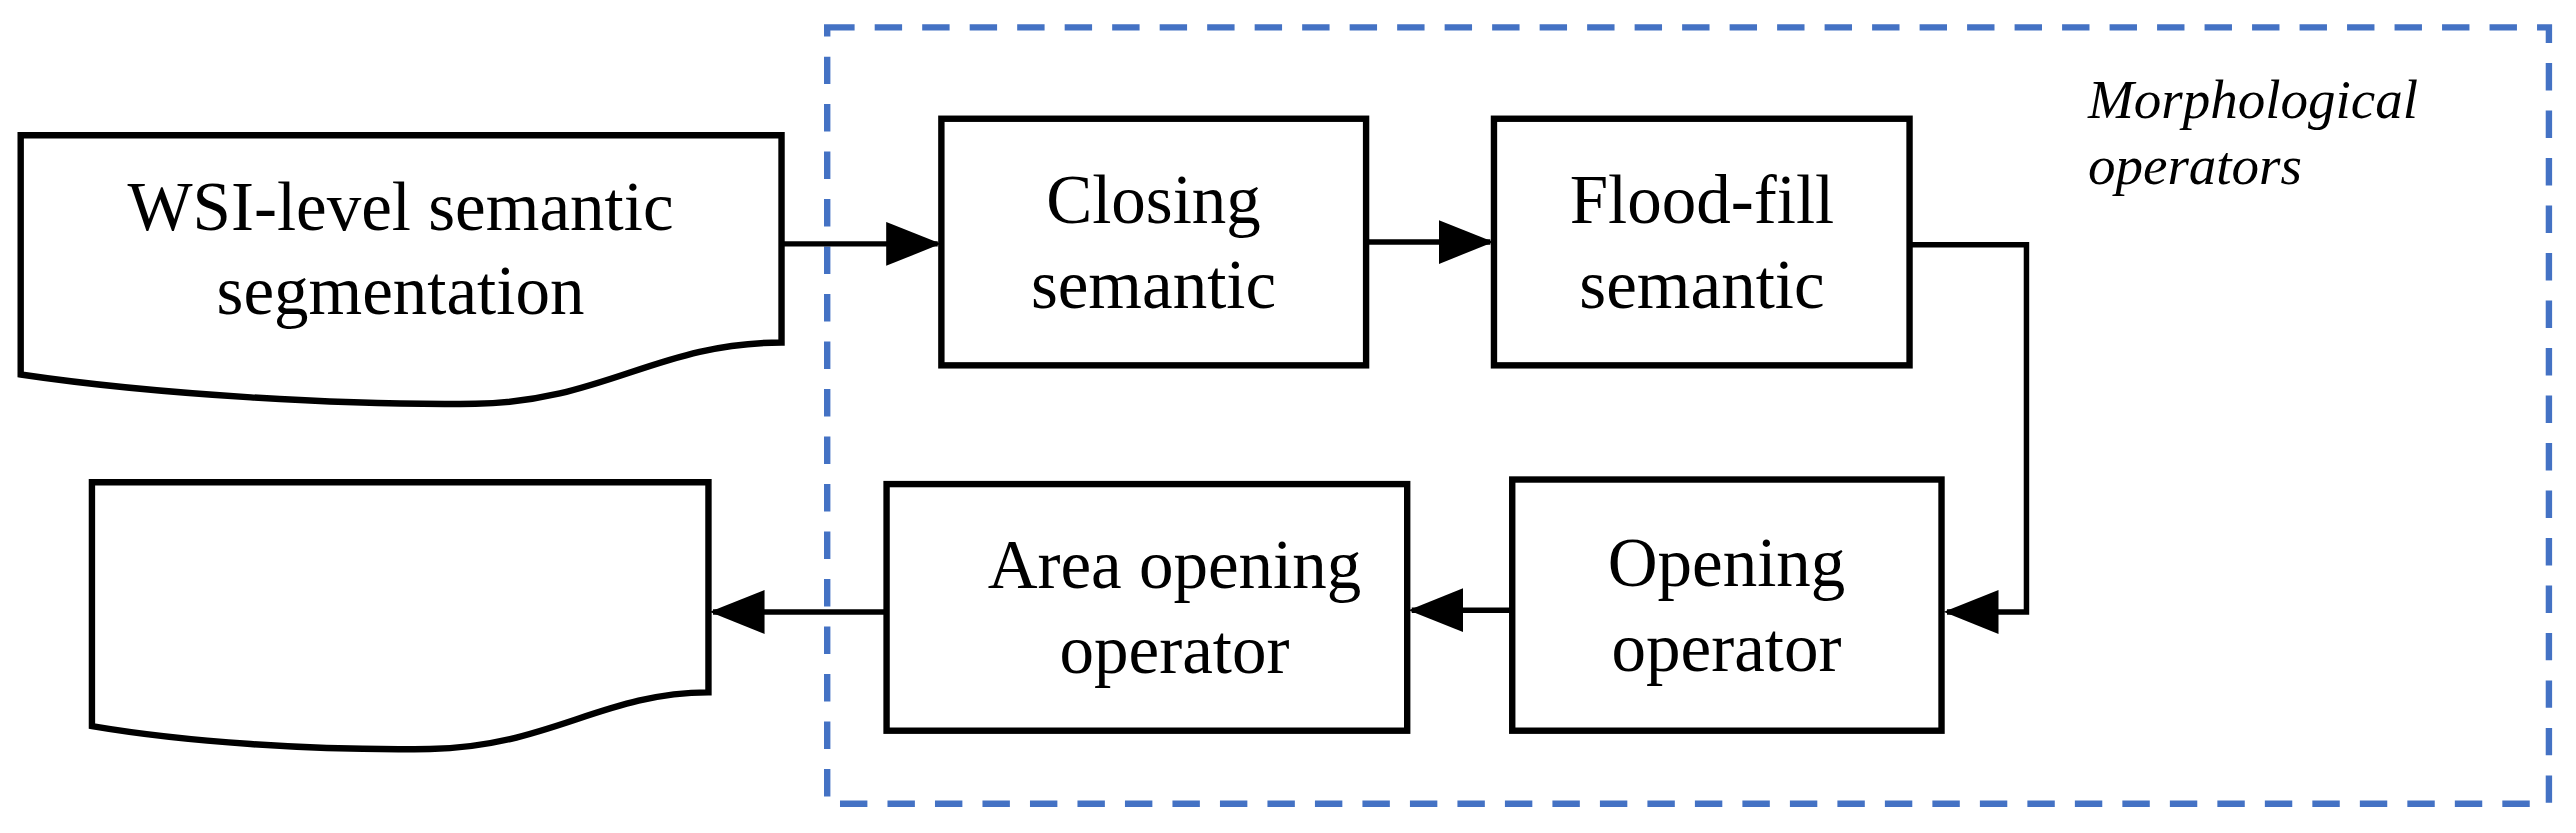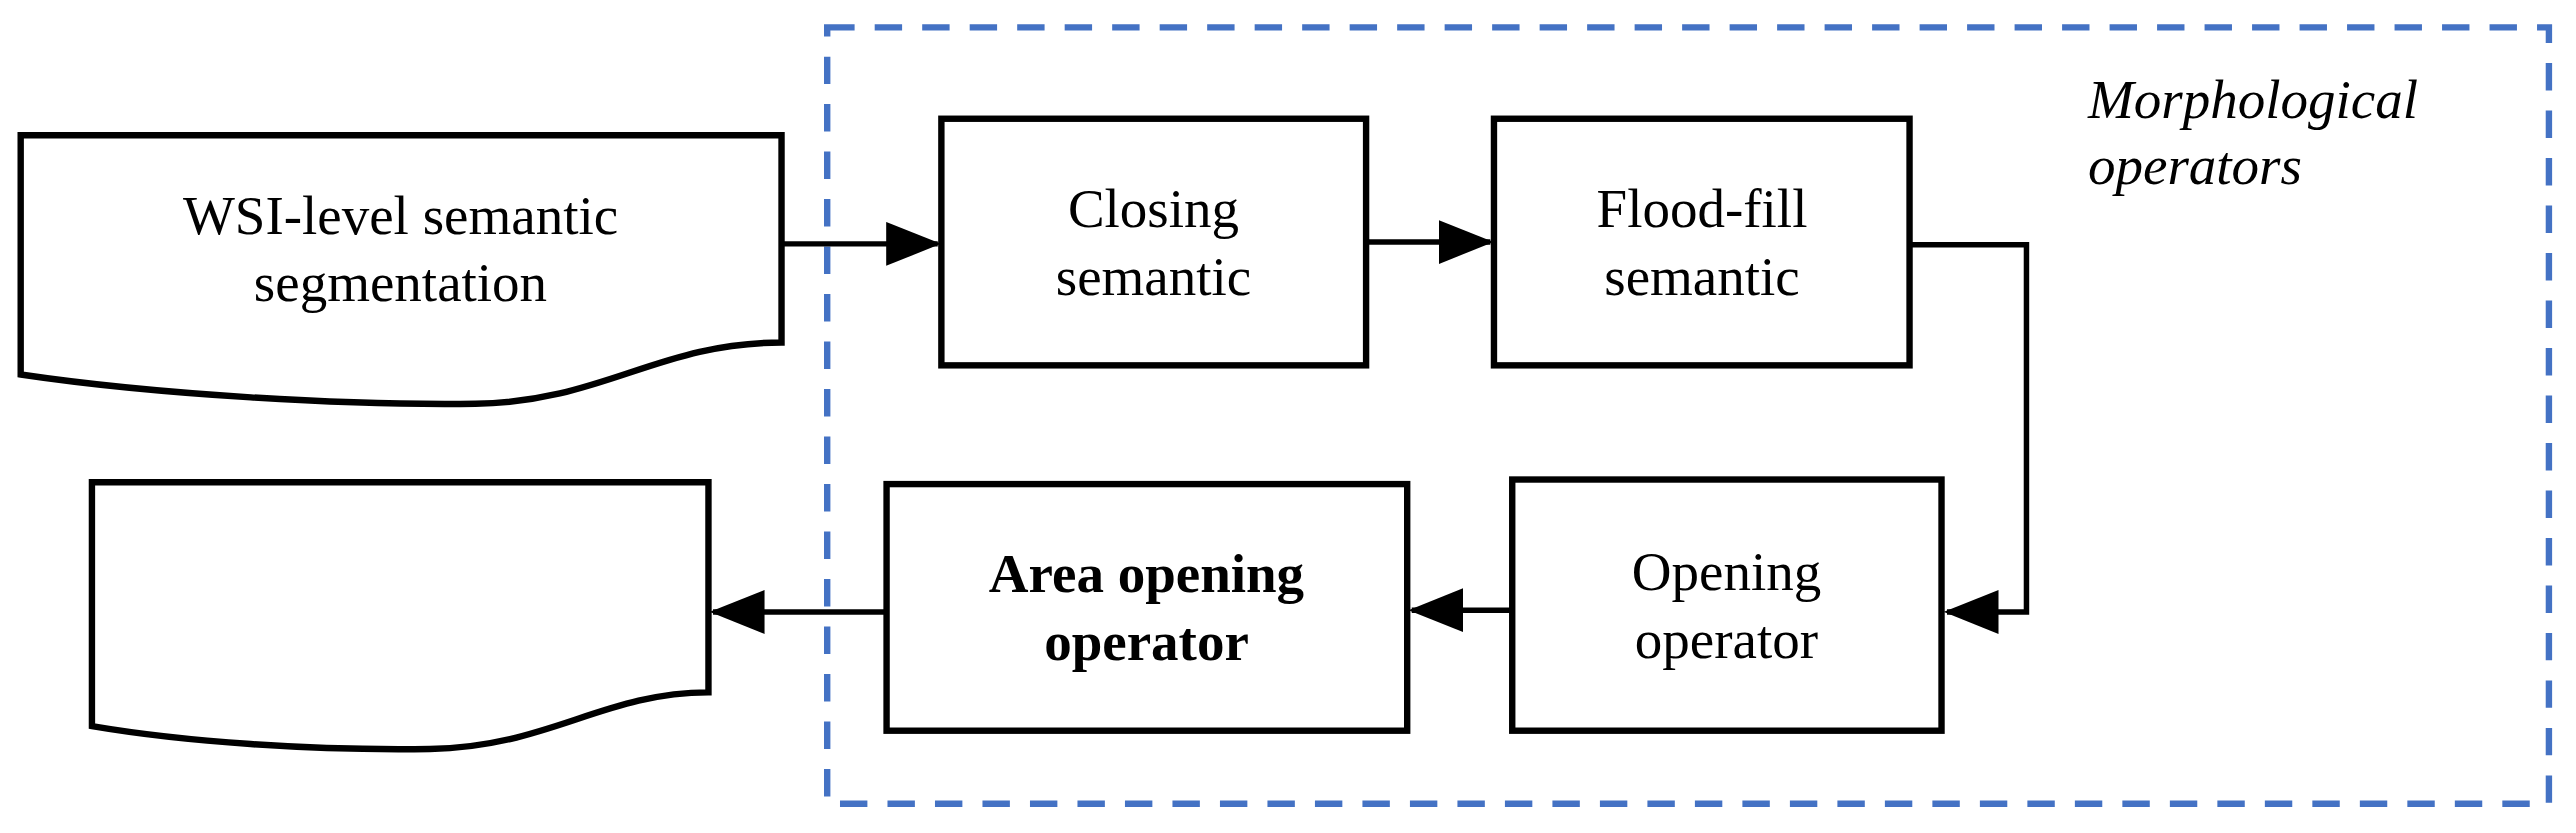--- a/index.html
+++ b/index.html
@@ -26,21 +26,21 @@
     height: 833px;
   }
   .node-label {
     position: absolute;
     display: flex;
     align-items: center;
     justify-content: center;
     text-align: center;
     color: #000000;
     font-family: "Liberation Serif", "DejaVu Serif", serif;
-    font-size: 55px;
+    font-size: 69px;
     line-height: 1.22;
     white-space: pre-line;
     pointer-events: none;
   }
   .group-label {
     position: absolute;
     color: #000000;
     font-family: "Liberation Serif", "DejaVu Serif", serif;
     font-style: italic;
     font-size: 55px;
@@ -95,21 +95,21 @@
 
   <div class="node-label" style="left:941px; top:119px; width:425px; height:247px;">Closing
 semantic</div>
 
   <div class="node-label" style="left:1494px; top:119px; width:416px; height:247px;">Flood-fill
 semantic</div>
 
   <div class="node-label" style="left:1512px; top:480px; width:429px; height:251px;">Opening
 operator</div>
 
-  <div class="node-label" style="left:886px; top:484px; width:521px; height:247px;font-weight:bold;">Area opening
+  <div class="node-label" style="left:914px; top:484px; width:521px; height:247px;">Area opening
 operator</div>
 
 
   <div class="group-label" style="left:2088px; top:37px; width:457px;margin-top:30px;">Morphological
 operators</div>
 
 </div>
 
 
 </body></html>

